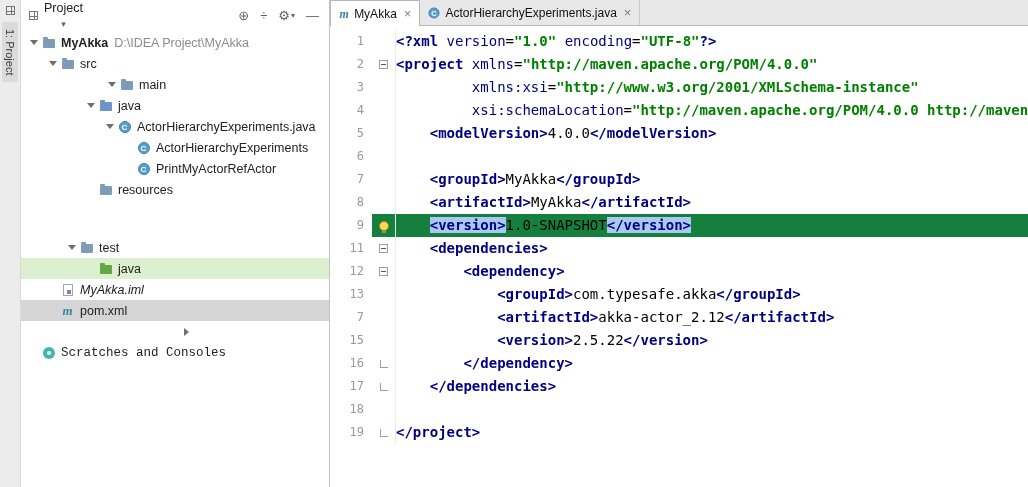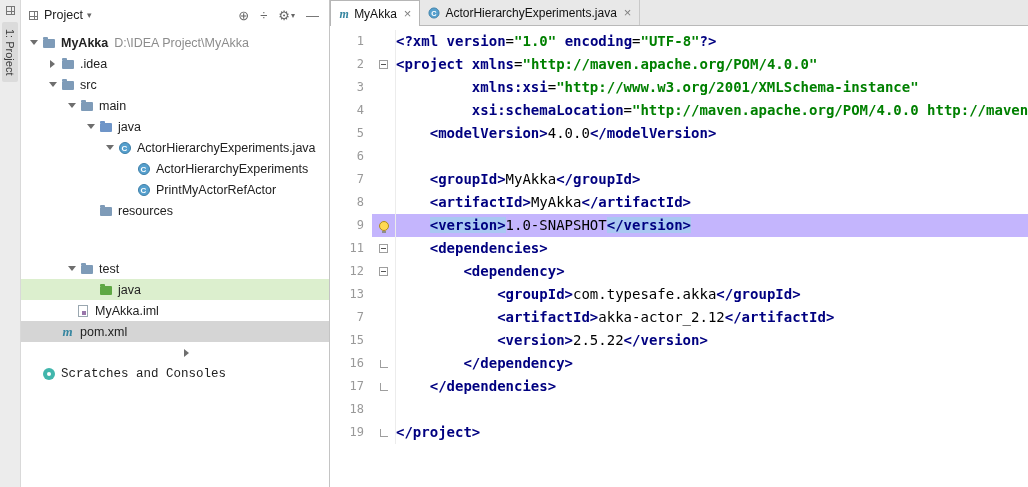--- a/index.html
+++ b/index.html
@@ -16,21 +16,21 @@
   .stripe-label { writing-mode:vertical-rl; font-size:11px; color:#3C3C3C;
                   background:#DBDBDB; padding:7px 2px; margin-top:7px; border-radius:2px;
                   white-space:nowrap; }
 
   
   #project-panel { width:309px; flex:none; background:#FFFFFF; border-right:1px solid #C4C4C4;
                    display:flex; flex-direction:column; }
   .panel-header { height:30px; display:flex; align-items:center; padding:0 6px 0 8px;
                   font-size:12.5px; color:#222; flex:none; }
   .ph-icon { margin-right:6px; display:inline-flex; }
-  .ph-title { display:inline-flex; align-items:center; gap:4px; cursor:default; }
+  .ph-title { display:inline-flex; align-items:center; gap:4px; cursor:default;flex-direction:column; }
   .ph-title .caret { font-size:9px; color:#666; }
   .ph-actions { margin-left:auto; display:flex; align-items:center; gap:11px;
                 color:#666; font-size:13px; padding-right:4px; }
   .ph-actions span { display:inline-flex; align-items:center; }
   .ph-actions small { font-size:8px; margin-left:1px; }
 
   #tree { padding-top:2px; }
   .tree-row { height:21px; display:flex; align-items:center; font-size:12.5px; color:#222;
               white-space:nowrap; overflow:hidden; cursor:default; }
   .tree-row.selected { background:#D5D5D5; }
@@ -78,24 +78,24 @@
   .tabclose { color:#7F7F7F; font-size:13px; margin-left:2px; }
 
   #editor { flex:1; background:#fff; overflow:hidden; padding-top:4px;
             font:14px/23px "DejaVu Sans Mono", monospace; }
   .eline { display:flex; height:23px; }
   .lnum { width:42px; flex:none; text-align:right; padding-right:8px; color:#999;
           font-size:12px; line-height:23px; }
   .foldcol { width:24px; flex:none; display:flex; align-items:center; justify-content:center;
              border-right:1px solid #ECECEC; }
   .code { flex:1; white-space:pre; overflow:hidden; color:#000; }
-  .eline.caret .code, .eline.caret .foldcol { background:#c4b5fd; }
+  .eline.caret .code, .eline.caret .foldcol { background:#15803d; }
 
   .tk-t { color:#000080; font-weight:bold; }
-  .tk-a { color:#000080; font-weight:bold; }
+  .tk-a { color:#000080; font-weight:normal; }
   .tk-v { color:#008000; font-weight:bold; }
   .tk-x { color:#000; }
   .tk-s { color:#000080; font-weight:bold; background:#A9C8F2; }
 
   .fm { width:9px; height:9px; border:1px solid #9E9E9E; background:#fff; position:relative; }
   .fm.start::after { content:""; position:absolute; left:1px; right:1px; top:3px;
                      border-top:1px solid #555; }
   .fm.end { border:none; border-left:1px solid #9E9E9E; border-bottom:1px solid #9E9E9E;
             background:transparent; width:8px; height:8px; }
   .bulb { width:10px; height:10px; border-radius:50%; background:#FFD953;
@@ -132,34 +132,27 @@
     <div id="tree">
         <div class="tree-row" style="padding-left: 6px;">
           <span class="chev expanded"></span>
           <span class="ticon">
             <span class="fshape"></span>
           </span>
           <span class="tlabel bold">MyAkka</span>
           <span class="tpath">D:\IDEA Project\MyAkka</span>
         </div>
         <div class="tree-row" style="padding-left: 25px;">
-          <span class="chev collapsed"></span>
-          <span class="ticon">
-            <span class="fshape"></span>
-          </span>
-          <span class="tlabel">.idea</span>
-        </div>
-        <div class="tree-row" style="padding-left: 25px;">
           <span class="chev expanded"></span>
           <span class="ticon">
             <span class="fshape"></span>
           </span>
           <span class="tlabel">src</span>
         </div>
-        <div class="tree-row" style="padding-left: 44px;">
+        <div class="tree-row" style="padding-left: 44px; margin-left: 40px;">
           <span class="chev expanded"></span>
           <span class="ticon">
             <span class="fshape"></span>
           </span>
           <span class="tlabel">main</span>
         </div>
         <div class="tree-row" style="padding-left: 63px;">
           <span class="chev expanded"></span>
           <span class="ticon">
             <span class="fshape src"></span>
@@ -201,21 +194,21 @@
           </span>
           <span class="tlabel">test</span>
         </div>
         <div class="tree-row added" style="padding-left: 63px;">
           <span class="chev"></span>
           <span class="ticon">
             <span class="fshape test"></span>
           </span>
           <span class="tlabel">java</span>
         </div>
-        <div class="tree-row" style="padding-left: 40px;">
+        <div class="tree-row" style="padding-left: 25px; font-style: italic;">
           <span class="chev"></span>
           <span class="ticon">
             <span class="ficon"></span>
           </span>
           <span class="tlabel">MyAkka.iml</span>
         </div>
         <div class="tree-row selected" style="padding-left: 25px;">
           <span class="chev"></span>
           <span class="ticon">
             <span class="mglyph">m</span>

